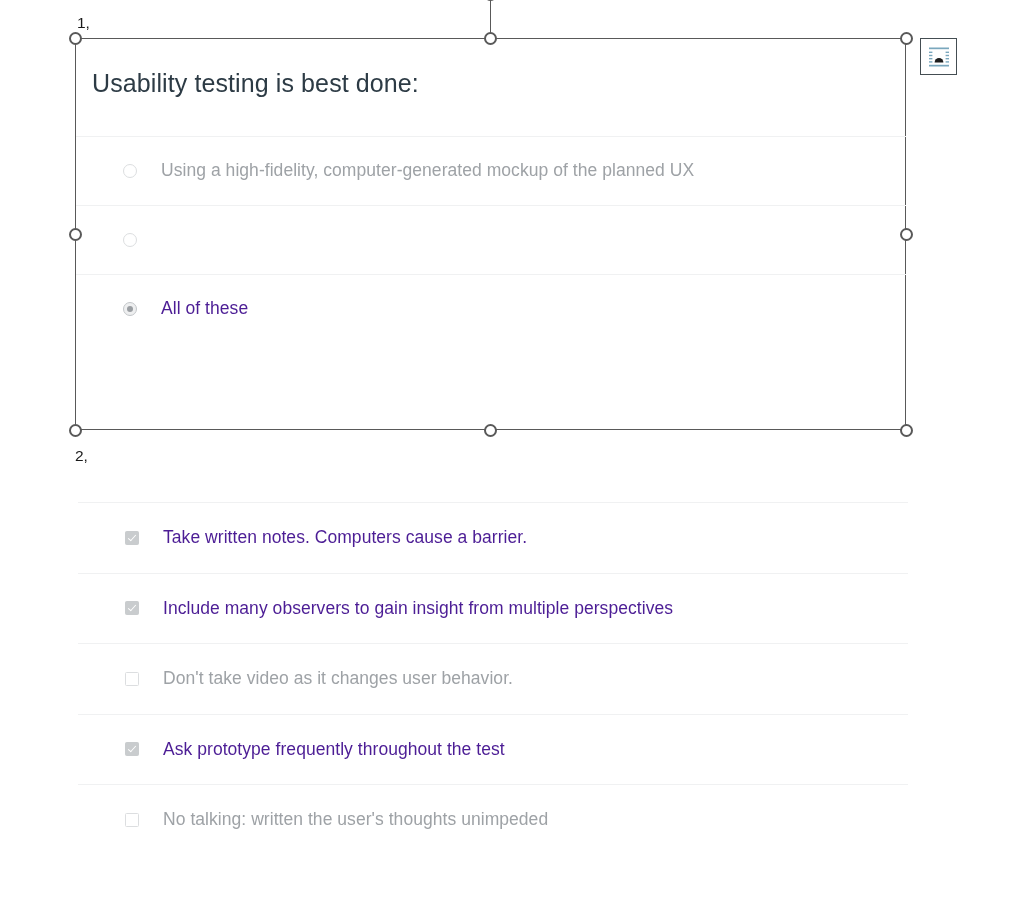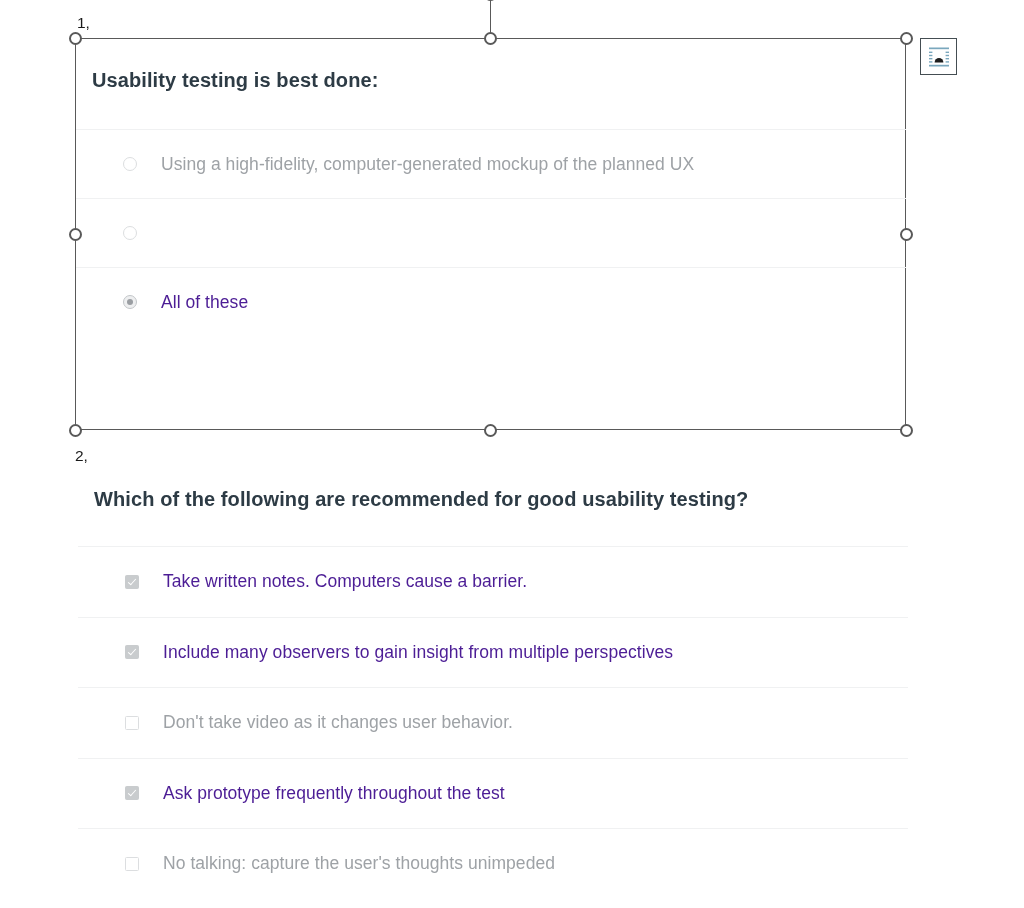--- a/index.html
+++ b/index.html
@@ -98,23 +98,23 @@
   }
   #q1-number { left: 77px; top: 14px; }
   #q2-number { left: 75px; top: 447px; }
 
   
   .question-block { position: absolute; }
   #question-1 { left: 76px; top: 39px; width: 830px; }
   #question-2 { left: 78px; top: 468px; width: 830px; }
 
   .question-title {
-    font-size: 20px;
+    font-size: 25px;
     color: #2d3b45;
-    font-weight: 700;
+    font-weight: 400;
     letter-spacing: 0.1px;
     line-height: 1.3;
     padding: 0;
   }
   #question-1 .question-title { margin: 28px 0 0 16px; }
   #question-2 .question-title { margin: 18px 0 0 16px; }
 
   .options-list { margin: 0; padding: 0; list-style: none; }
 
   .option-row {
@@ -243,36 +243,35 @@
       <span class="option-control radio"></span>
     </li>
     <li class="option-row">
       <span class="option-control radio selected"></span>
       <span class="option-label active">All of these</span>
     </li>
   </ul>
 </div>
 
 <div class="question-block" id="question-2">
-  <div class="question-title">Which of the following are recommended for good usability testing?</div>
   <ul class="options-list">
     <li class="option-row">
       <span class="option-control checkbox checked"></span>
       <span class="option-label active">Take written notes. Computers cause a barrier.</span>
     </li>
     <li class="option-row">
       <span class="option-control checkbox checked"></span>
       <span class="option-label active">Include many observers to gain insight from multiple perspectives</span>
     </li>
     <li class="option-row">
       <span class="option-control checkbox"></span>
       <span class="option-label dim">Don't take video as it changes user behavior.</span>
     </li>
     <li class="option-row">
       <span class="option-control checkbox checked"></span>
       <span class="option-label active">Ask prototype frequently throughout the test</span>
     </li>
     <li class="option-row">
       <span class="option-control checkbox"></span>
-      <span class="option-label dim">No talking: capture the user's thoughts unimpeded</span>
+      <span class="option-label dim">No talking: written the user's thoughts unimpeded</span>
     </li>
   </ul>
 </div>
 
 </body></html>

